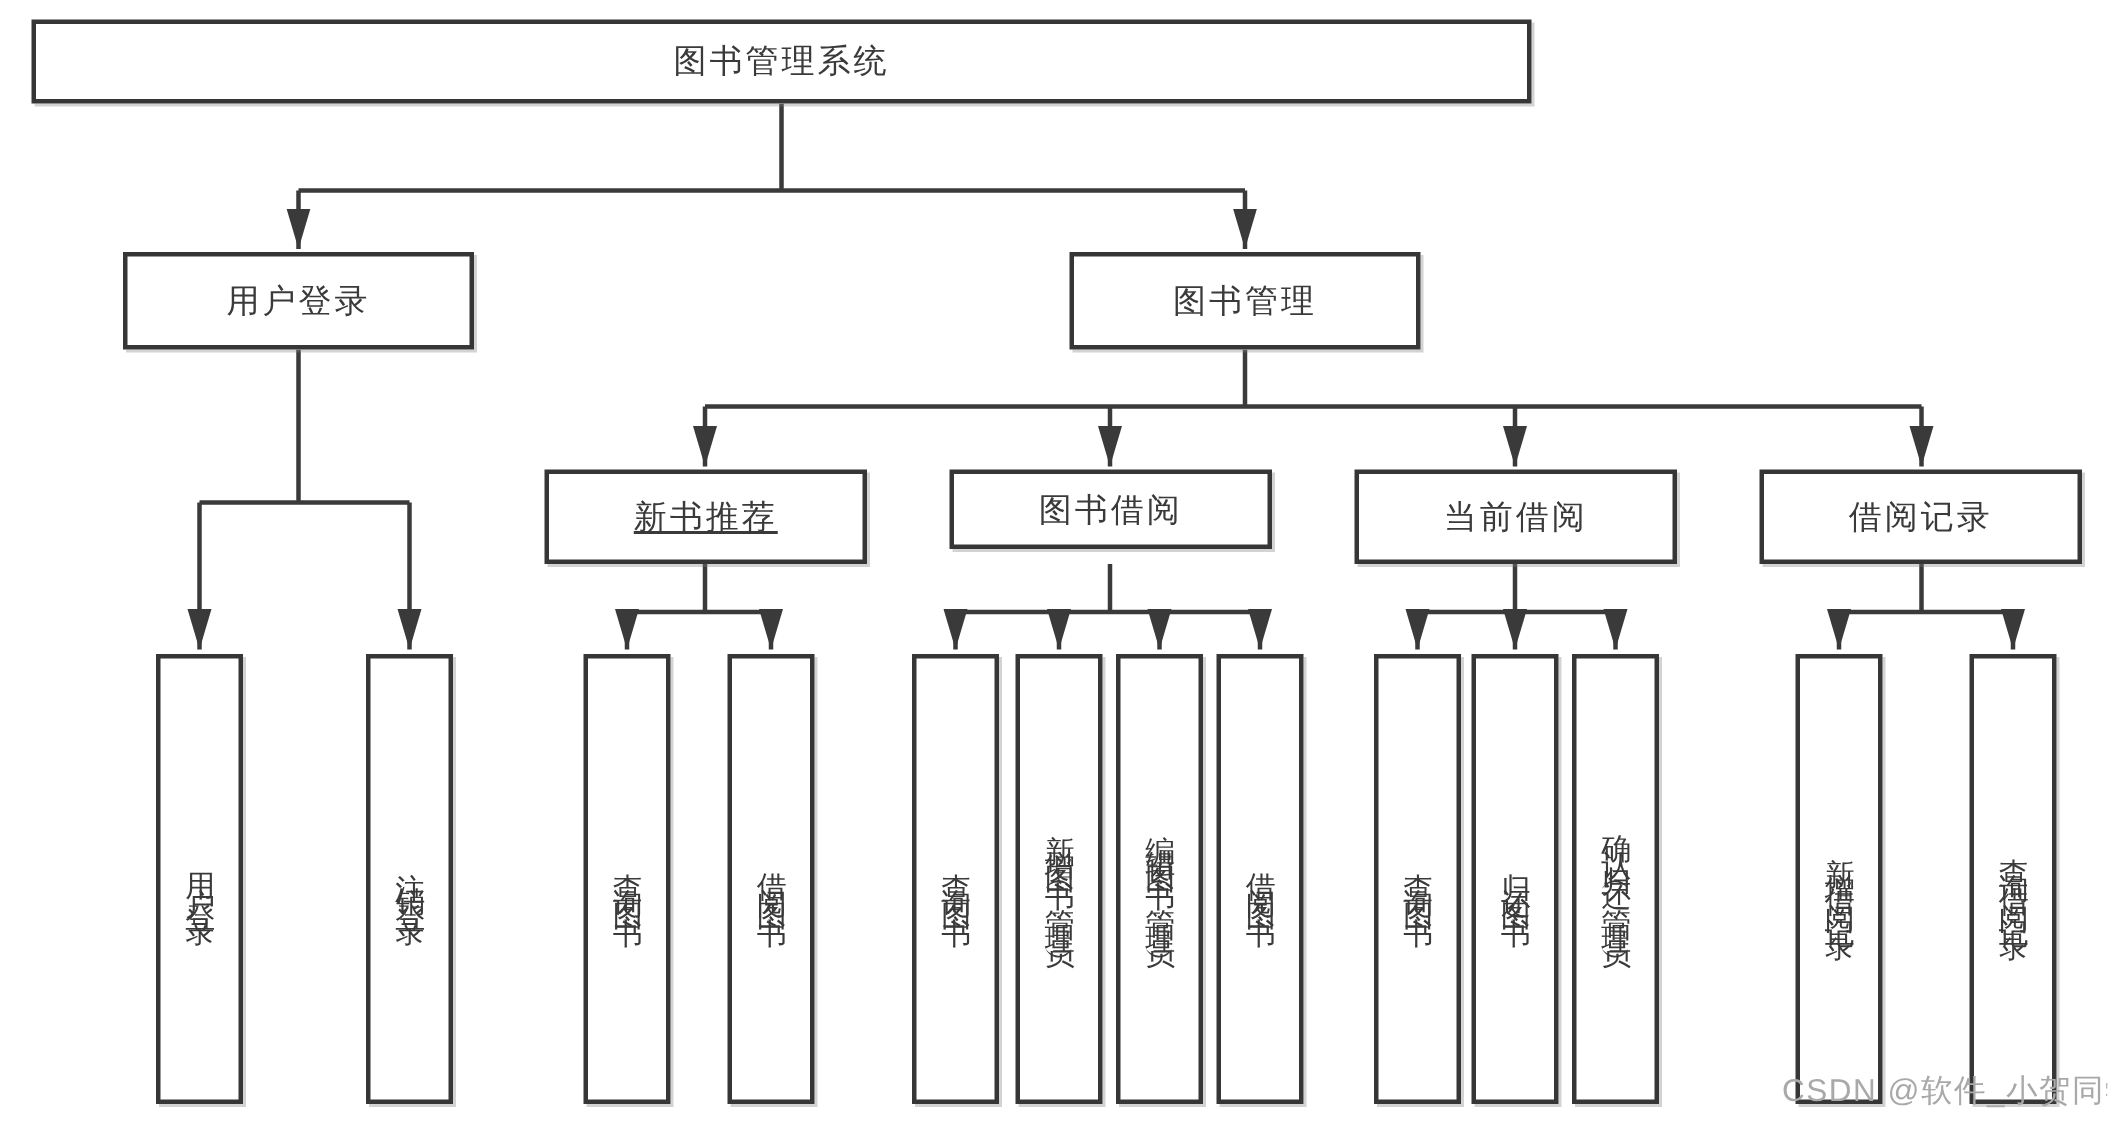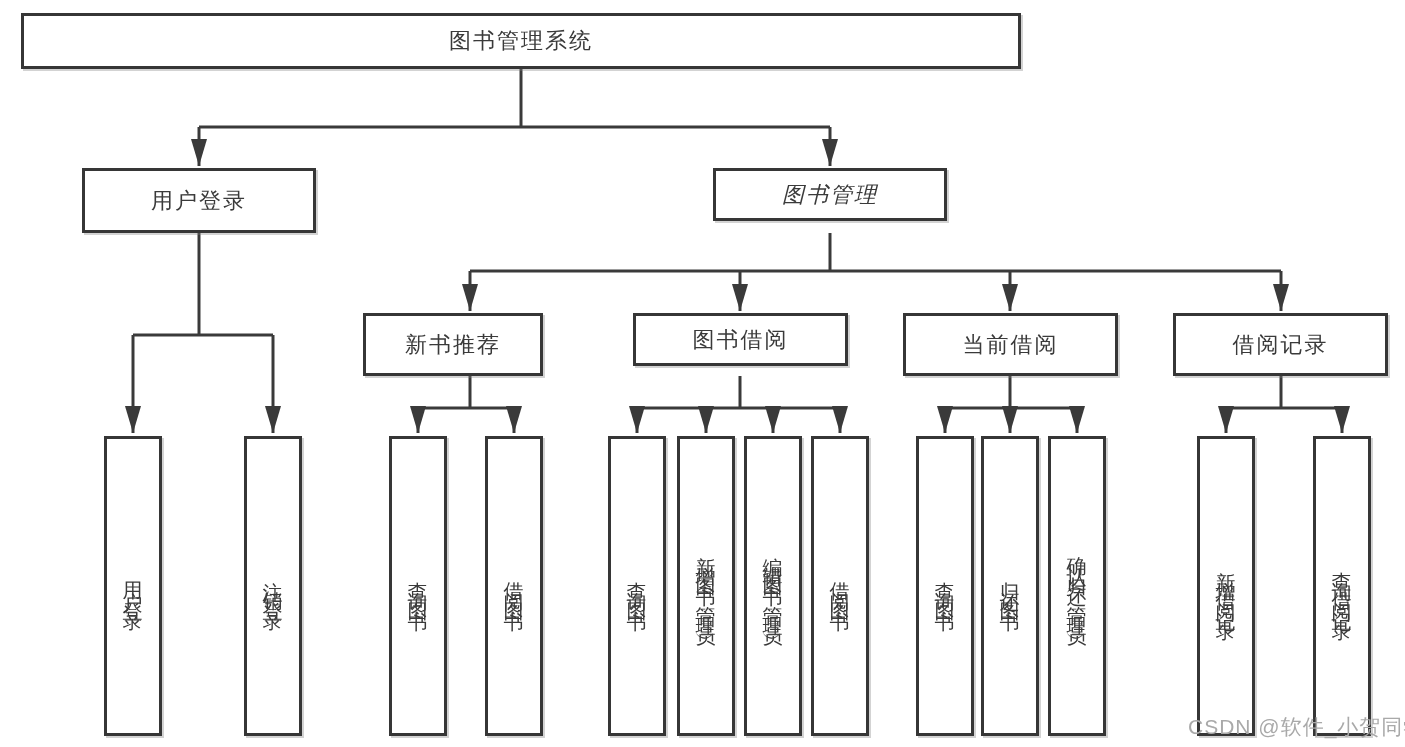--- a/index.html
+++ b/index.html
@@ -119,25 +119,25 @@
     </g>
   </svg>
 
   <div class="box" style="left:21px; top:13px; width:1000px; height:56px;">
     <span class="hlabel">图书管理系统</span>
   </div>
 
   <div class="box" style="left:82px; top:168px; width:234px; height:65px;">
     <span class="hlabel">用户登录</span>
   </div>
-  <div class="box" style="left:713px; top:168px; width:234px; height:53px;font-style:italic;">
+  <div class="box" style="left:713px; top:168px; width:234px; height:65px;">
     <span class="hlabel">图书管理</span>
   </div>
 
-  <div class="box" style="left:363px; top:313px; width:180px; height:63px;">
+  <div class="box" style="left:363px; top:313px; width:215px; height:63px;text-decoration:underline;">
     <span class="hlabel">新书推荐</span>
   </div>
   <div class="box" style="left:633px; top:313px; width:215px; height:53px;">
     <span class="hlabel">图书借阅</span>
   </div>
   <div class="box" style="left:903px; top:313px; width:215px; height:63px;">
     <span class="hlabel">当前借阅</span>
   </div>
   <div class="box" style="left:1173px; top:313px; width:215px; height:63px;font-family:Liberation Mono, monospace;">
     <span class="hlabel">借阅记录</span>

